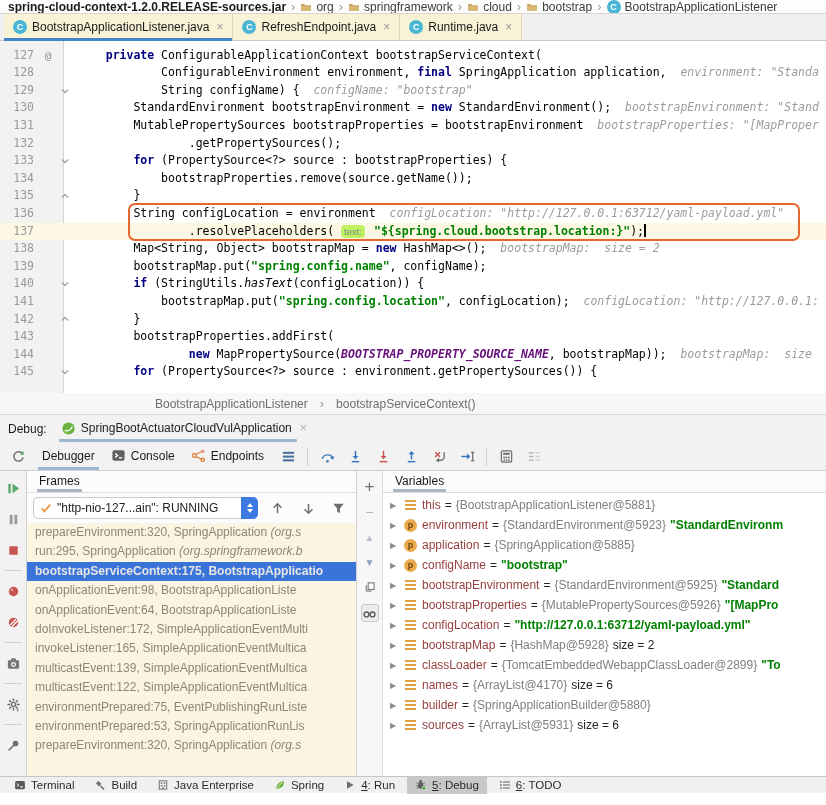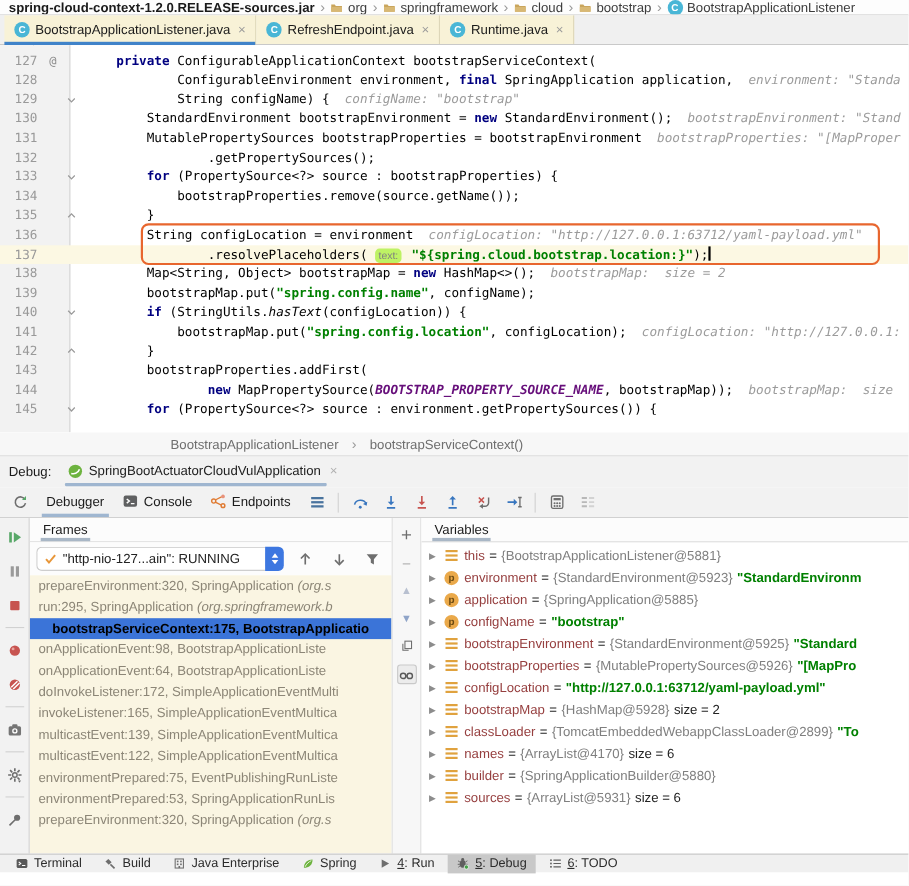--- a/index.html
+++ b/index.html
@@ -70,21 +70,21 @@
   .view-tab { position:relative; padding:2px 2px 4px; color:#1a1a1a; }
   .view-tab::after { content:""; position:absolute; left:0; right:0; bottom:0; height:3px; background:#a9b7c6; }
   .thread-row { height:30px; display:flex; align-items:center; padding:0 6px; gap:8px; flex:none; background:#fcfcfc; }
   .thread-dd { height:22px; flex:none; width:208px; background:#fff; border:1px solid #c9c9c9; border-radius:5px 0 0 5px; border-right:none; display:flex; align-items:center; padding:0 6px; gap:5px; font-size:12px; white-space:nowrap; overflow:hidden; }
   .stepper { width:17px; height:22px; background:#3d77e0; border-radius:0 5px 5px 0; display:flex; flex-direction:column; align-items:center; justify-content:center; gap:2px; }
   .stepper i { width:0; height:0; border-left:3.5px solid transparent; border-right:3.5px solid transparent; }
   .stepper .u { border-bottom:4px solid #fff; } .stepper .d { border-top:4px solid #fff; }
   .frame-list { flex:1; background:#faf5e2; overflow:hidden; }
   .frame-row { height:19.4px; line-height:19.4px; padding:0 8px; white-space:nowrap; overflow:hidden; color:#8c8677; font-size:12px; }
   .frame-row i { font-style:italic; }
-  .frame-row.sel { background:#3b74d8; color:#000000; font-weight:bold;text-align:center; }
+  .frame-row.sel { background:#3b74d8; color:#e5e5e5; font-weight:bold; }
   .watch-rail { width:26px; flex:none; background:#f7f7f7; border-right:1px solid #e0e0e0; display:flex; flex-direction:column; align-items:center; padding-top:8px; gap:9px; }
   .wr-btn { width:18px; height:16px; display:flex; align-items:center; justify-content:center; color:#6e6e6e; font-size:14px; }
   .wr-btn.boxed { border:1px solid #c9c9c9; border-radius:3px; background:#ececec; height:18px; }
   .wr-btn.dim { color:#b8c0d0; }
   .vars-pane { flex:1; display:flex; flex-direction:column; overflow:hidden; }
   .var-list { flex:1; overflow:hidden; padding-top:2px; }
   .var-row { height:20px; display:flex; align-items:center; white-space:nowrap; overflow:hidden; padding-left:4px; gap:4px; font-size:12px; }
   .var-tri { color:#8c8c8c; font-size:8px; width:12px; text-align:center; flex:none; }
   .vicon { width:15px; height:14px; flex:none; display:flex; align-items:center; justify-content:center; }
   .bars { width:11px; height:2.4px; background:#e0a23e; box-shadow:0 4px 0 #e0a23e, 0 8px 0 #e0a23e; margin-bottom:8px; }

